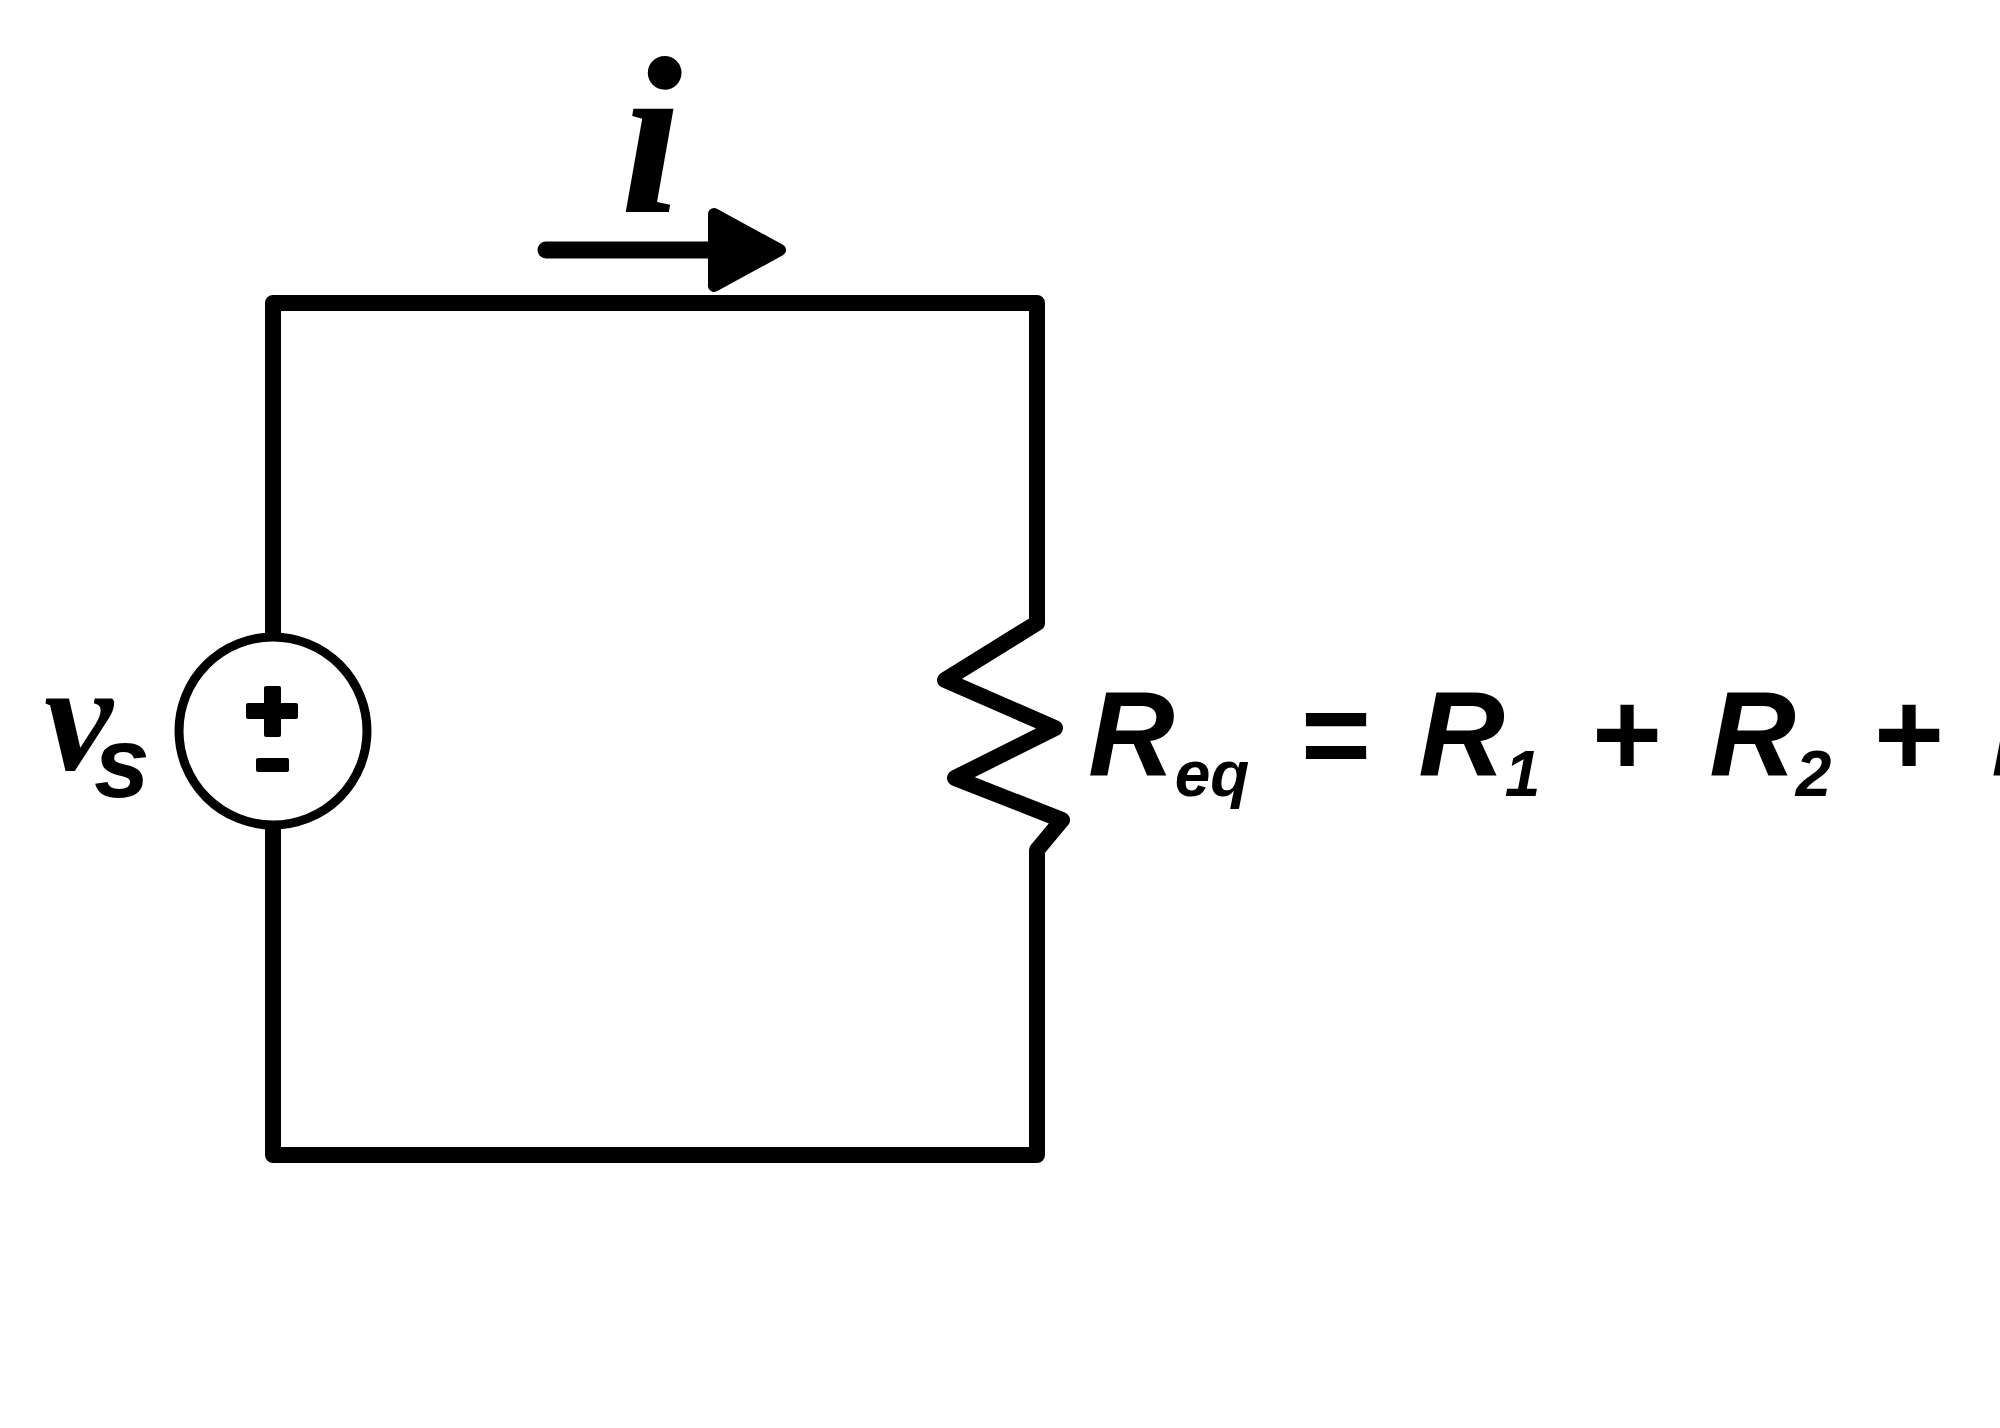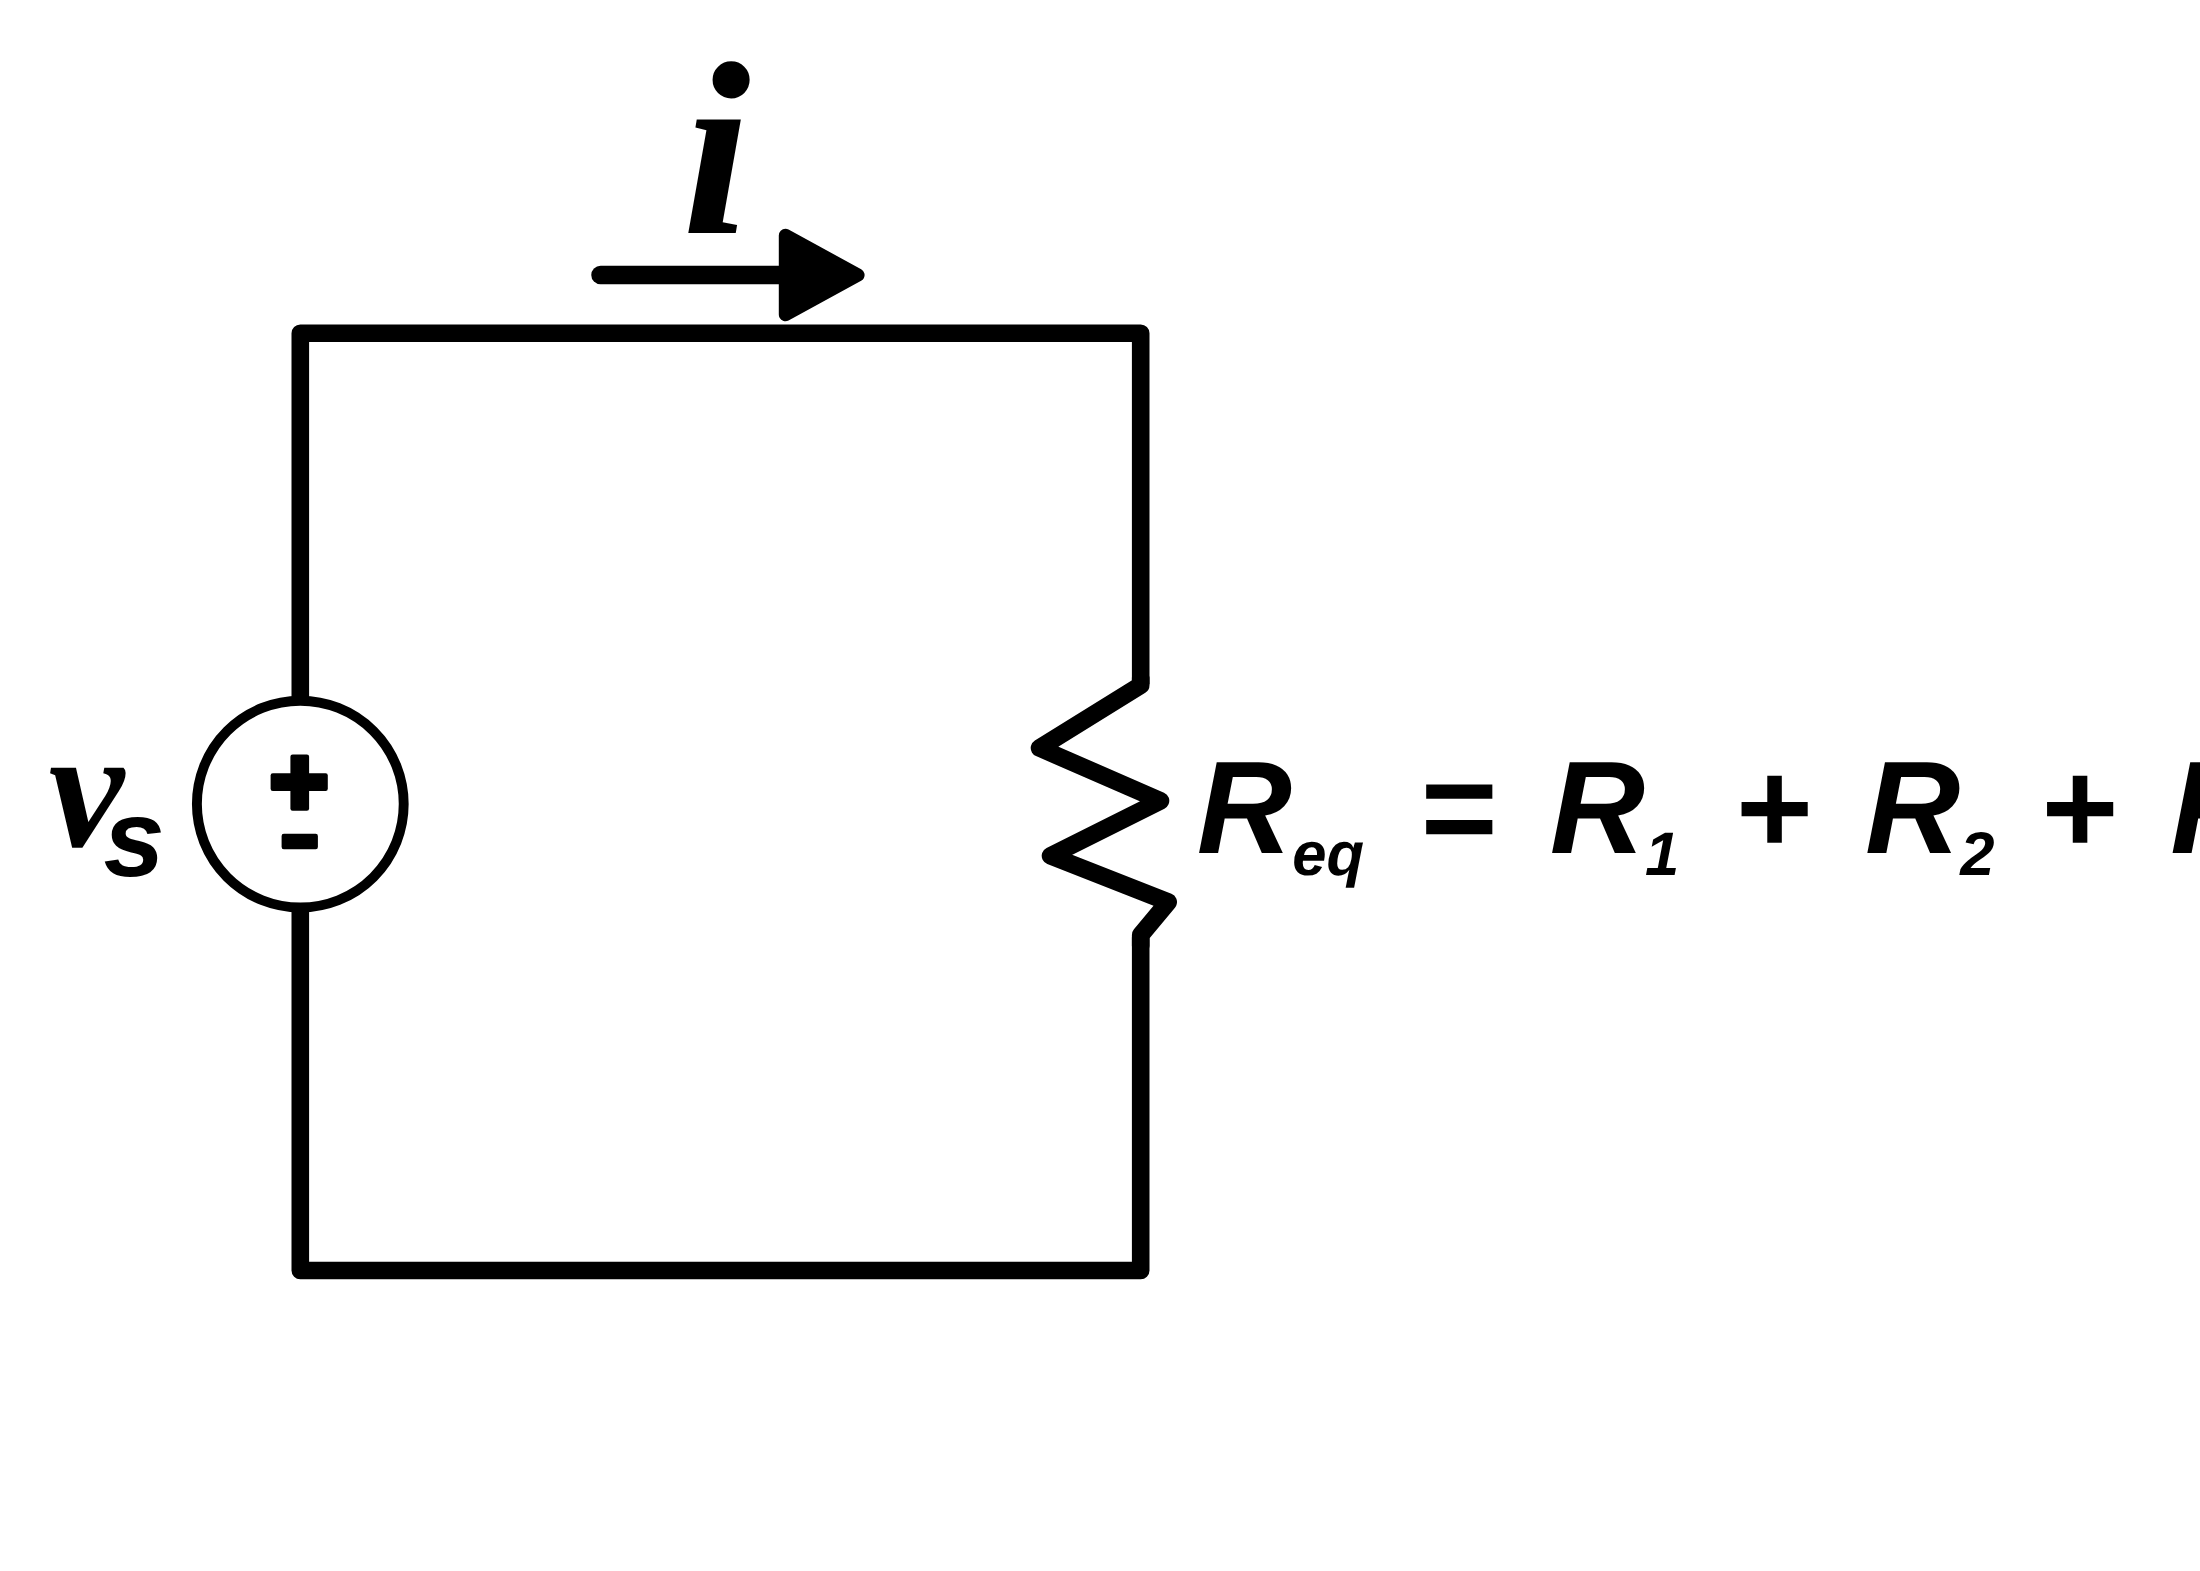--- a/index.html
+++ b/index.html
@@ -38,21 +38,21 @@
   .vs-sub {
     position:absolute; left:94px; top:712px;
     font:italic 700 100px "Liberation Sans", sans-serif;
     line-height:1; color:var(--ink);
   }
   .equation {
     position:absolute; left:1088px; top:674px;
     font:italic 700 120px "Liberation Sans", sans-serif;
     line-height:1; white-space:nowrap; color:var(--ink);
   }
-  .equation .sub { font-size:56px; vertical-align:-20px; }
+  .equation .sub { font-size:64px; vertical-align:-20px; }
   .equation .op { margin:0 16px; }
   .equation .op.tight { margin-left:7px; }
 </style>
 </head>
 <body>
 
 <div class="canvas">
 
   <svg class="circuit" width="2000" height="1428" viewBox="0 0 2000 1428">
 

